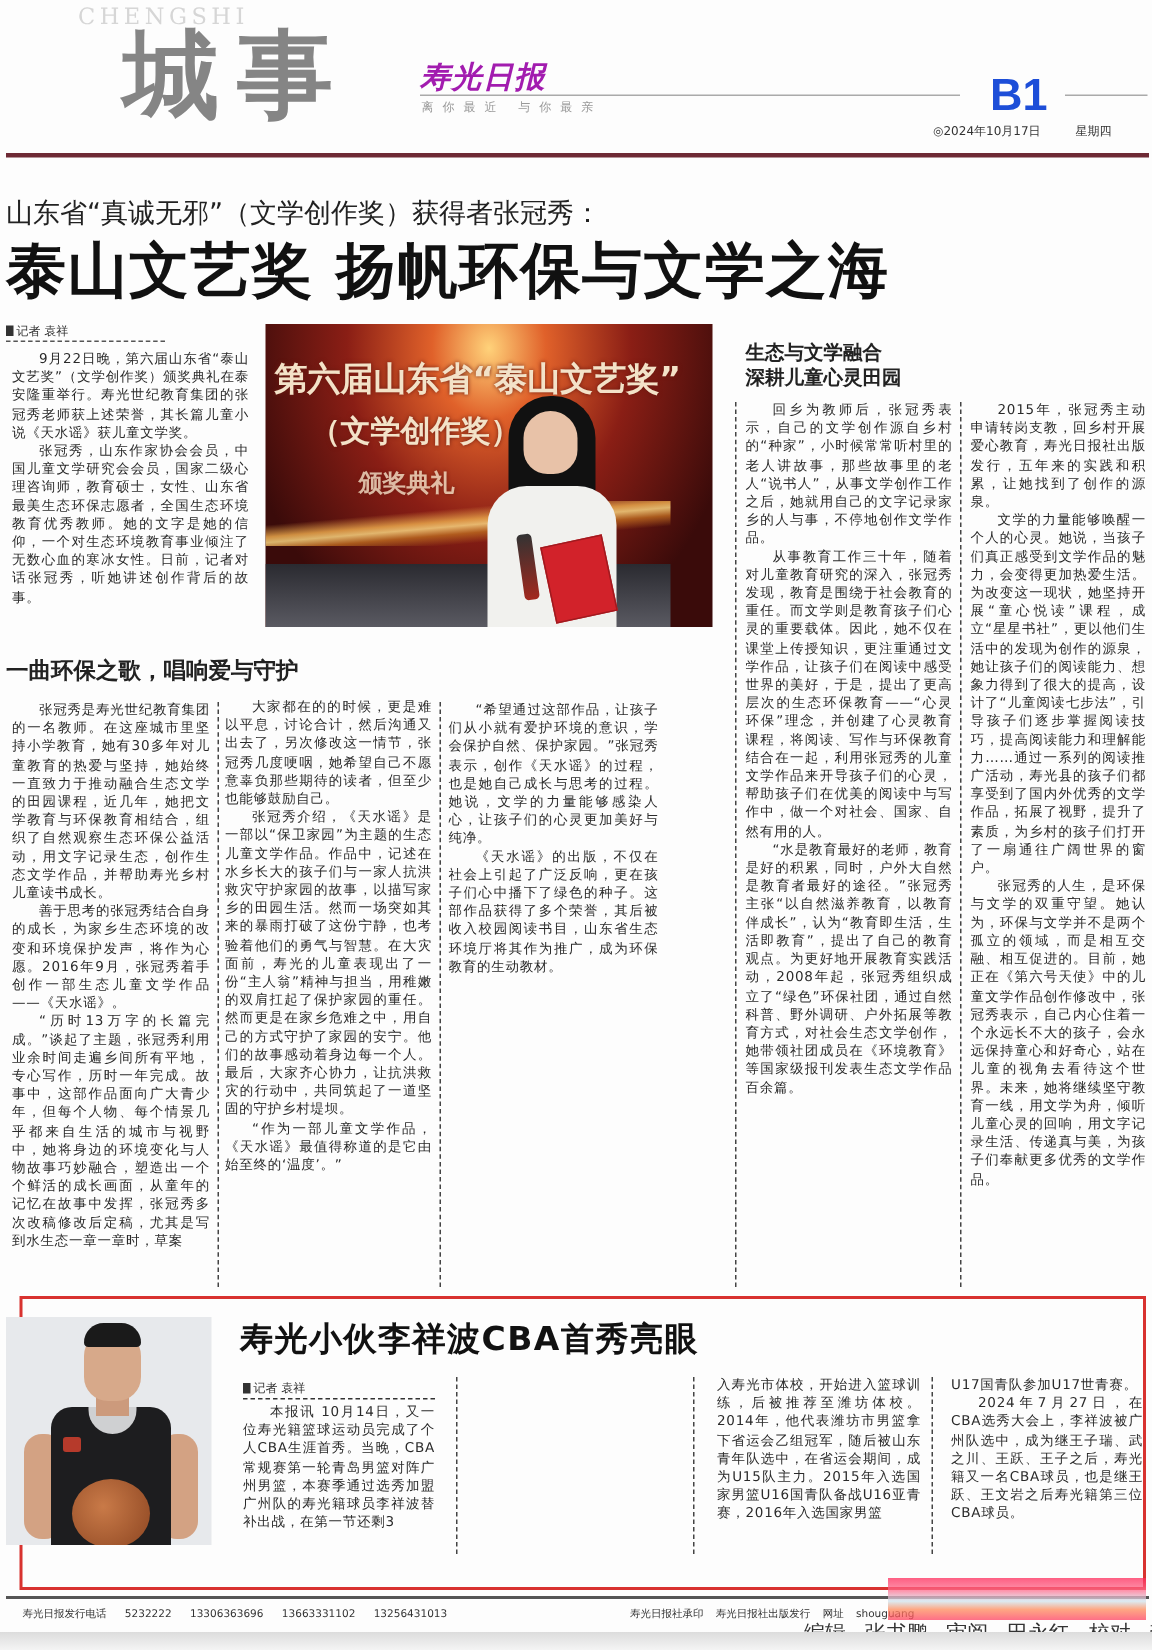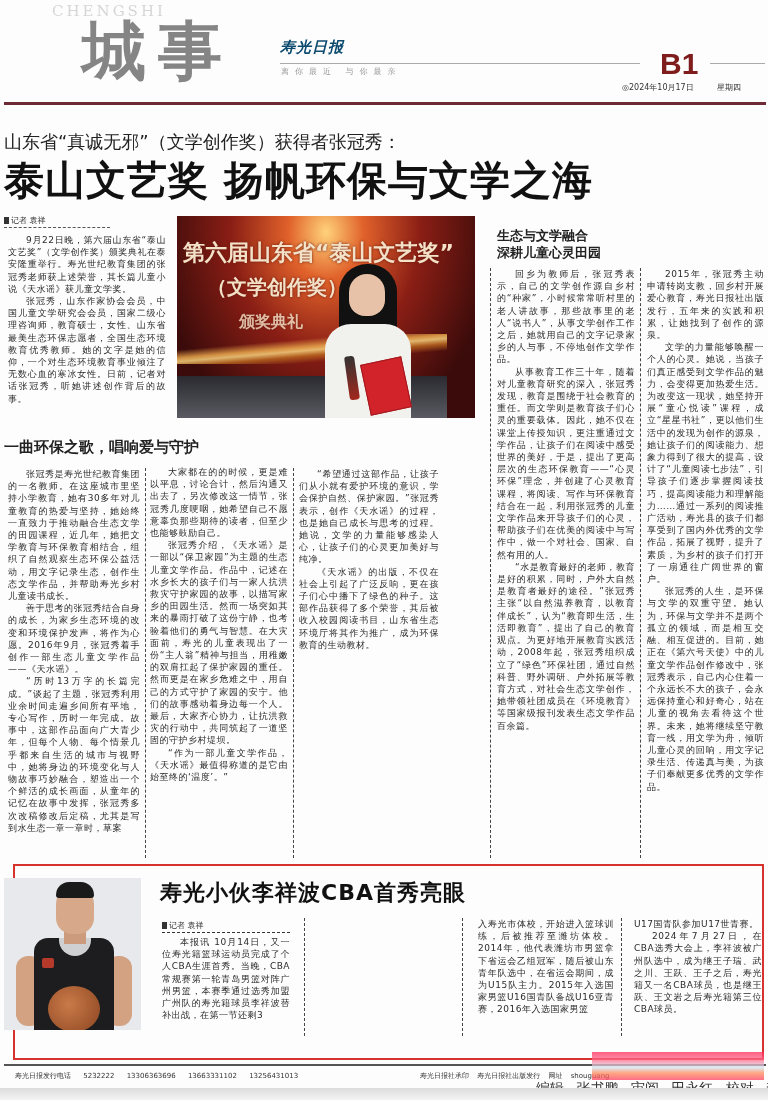--- a/index.html
+++ b/index.html
@@ -4,25 +4,25 @@
 <style>
   * { box-sizing: border-box; margin: 0; padding: 0; }
   html, body { width: 768px; height: 1100px; background: #fbfbfb; overflow: hidden; }
   body { font-family: "DejaVu Sans", sans-serif; color: #222; position: relative; }
 
   .page { position: absolute; left: 0; top: 0; width: 768px; height: 1100px; background: #fdfdfd; }
 
   
   .mast-en { position: absolute; left: 52px; top: 2px; font-family: "DejaVu Serif", serif; font-size: 15px; letter-spacing: 3px; color: #d6d6d6; }
   .mast-cn { position: absolute; left: 82px; top: 14px; font-family: "DejaVu Sans", sans-serif; font-weight: bold; font-size: 64px; letter-spacing: 12px; color: #858585; line-height: 74px; }
-  .paper-logo { position: absolute; left: 280px; top: 38px; font-family: "DejaVu Serif", serif; font-size: 15px; font-style: italic; font-weight: bold; color: #0c4a6e; letter-spacing: 1px; }
+  .paper-logo { position: absolute; left: 280px; top: 38px; font-family: "DejaVu Serif", serif; font-size: 20px; font-style: italic; font-weight: bold; color: #a21caf; letter-spacing: 1px; }
   .paper-slogan { position: absolute; left: 281px; top: 66px; font-size: 8px; color: #999; letter-spacing: 6px; }
   .mast-line { position: absolute; left: 280px; top: 63px; width: 360px; height: 1px; background: #aaa; }
   .mast-line2 { position: absolute; left: 710px; top: 63px; width: 55px; height: 1px; background: #aaa; }
-  .page-no { position: absolute; left: 660px; top: 47px; font-size: 30px; font-weight: bold; color: #7f1d1d; font-family: "Liberation Sans", sans-serif; }
+  .page-no { position: absolute; left: 660px; top: 47px; font-size: 30px; font-weight: bold; color: #1d4ed8; font-family: "Liberation Sans", sans-serif; }
   .pub-date { position: absolute; left: 622px; top: 82px; font-size: 8px; color: #333; }
   .editor-label { position: absolute; left: 717px; top: 82px; font-size: 8px; color: #333; }
   .mast-rule { position: absolute; left: 4px; top: 102px; width: 762px; height: 3px; background: #6e2a35; }
 
   
   .kicker { position: absolute; left: 4px; top: 130px; font-size: 18px; color: #222; }
   .headline { position: absolute; left: 4px; top: 153px; font-size: 40px; font-weight: bold; color: #111; letter-spacing: 1px; font-family: "DejaVu Sans", sans-serif; }
 
   
   .byline { position: absolute; left: 4px; top: 215px; width: 106px; font-size: 8px; color: #333; border-bottom: 1px dashed #555; padding-bottom: 1px; }

